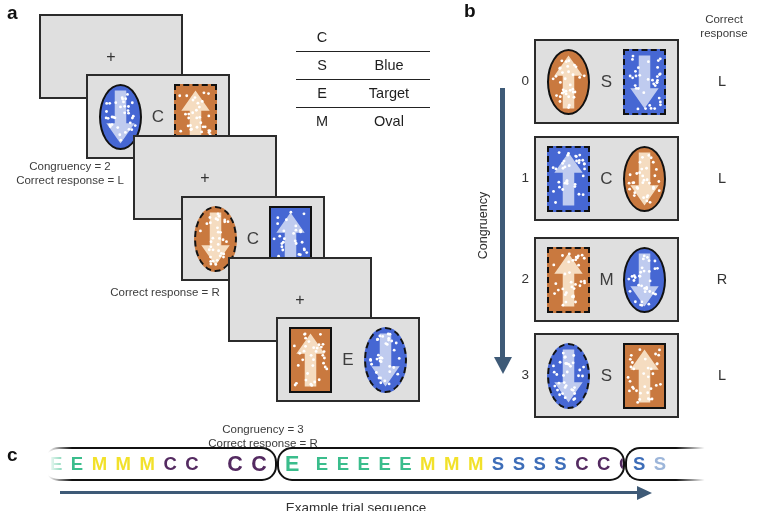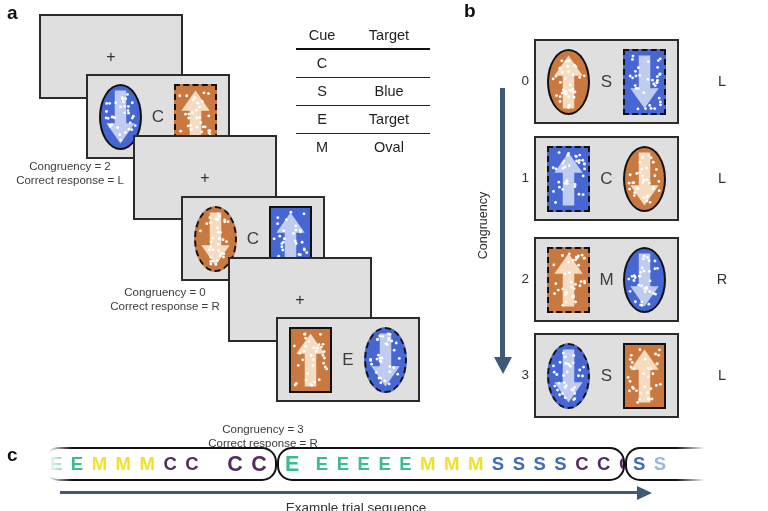--- a/index.html
+++ b/index.html
@@ -141,21 +141,20 @@
               <circle cx="23.7" cy="45.6" r="1.6" fill="#ffffff"></circle>
               <circle cx="30.6" cy="45.1" r="1.6" fill="#ffffff"></circle>
             </svg>
           </div>
         </div>
       </div>
       <div class="screen fixation" style="left: 133px; top: 135px; z-index: 3;">
         <span class="fixcross">+</span>
       </div>
       <div class="caption" style="left: 80px; top: 286px; width: 170px;">
-        <div>Congruency = 0</div>
         <div>Correct response = R</div>
       </div>
       <div class="screen" style="left: 181px; top: 196px; z-index: 4;">
         <div class="stimrow">
           <div class="stim oval dashed " style="background: rgb(201, 121, 63);">
             <svg viewBox="0 0 44 68">
               <path d="M22 4 L38 27 L28.5 27 L28.5 64 L15.5 64 L15.5 27 L6 27 Z" fill="#f5dcc0" transform="rotate(180 22 34)"></path>
               <circle cx="26.0" cy="8.3" r="1.6" fill="#ffffff"></circle>
               <circle cx="19.0" cy="33.1" r="1.6" fill="#ffffff"></circle>
               <circle cx="12.3" cy="16.7" r="1.6" fill="#ffffff"></circle>
@@ -320,41 +319,41 @@
               <circle cx="31.8" cy="22.9" r="1.6" fill="#ffffff"></circle>
               <circle cx="35.8" cy="50.0" r="1.6" fill="#ffffff"></circle>
               <circle cx="37.5" cy="32.2" r="1.6" fill="#ffffff"></circle>
             </svg>
           </div>
         </div>
       </div>
     </div>
 
   <div id="cue-table">
-    <div class="trow head">
-      <div>Cue</div>
-      <div>Target</div>
-    </div>
     <div class="trow sep">
       <div>C</div>
     </div>
     <div class="trow sep">
       <div>S</div>
       <div>Blue</div>
     </div>
     <div class="trow sep">
       <div>E</div>
       <div>Target</div>
     </div>
     <div class="trow">
       <div>M</div>
       <div>Oval</div>
     </div>
   </div>
 
+  <div id="b-header">
+    <div>Correct</div>
+    <div>response</div>
+  </div>
   <div class="vline" style="left:500px;top:88px;width:5px;height:270px"></div>
   <div class="vhead" style="left:493.5px;top:357px"></div>
   <div id="congr-label">Congruency</div>
   <div id="panelB">
       <div class="screen" style="left: 534px; top: 39px; width: 145px;">
         <div class="stimrow">
           <div class="stim oval solid " style="background: rgb(201, 121, 63);">
             <svg viewBox="0 0 44 68">
               <path d="M22 4 L38 27 L28.5 27 L28.5 64 L15.5 64 L15.5 27 L6 27 Z" fill="#f5dcc0"></path>
               <circle cx="34.6" cy="28.8" r="1.6" fill="#ffffff"></circle>

